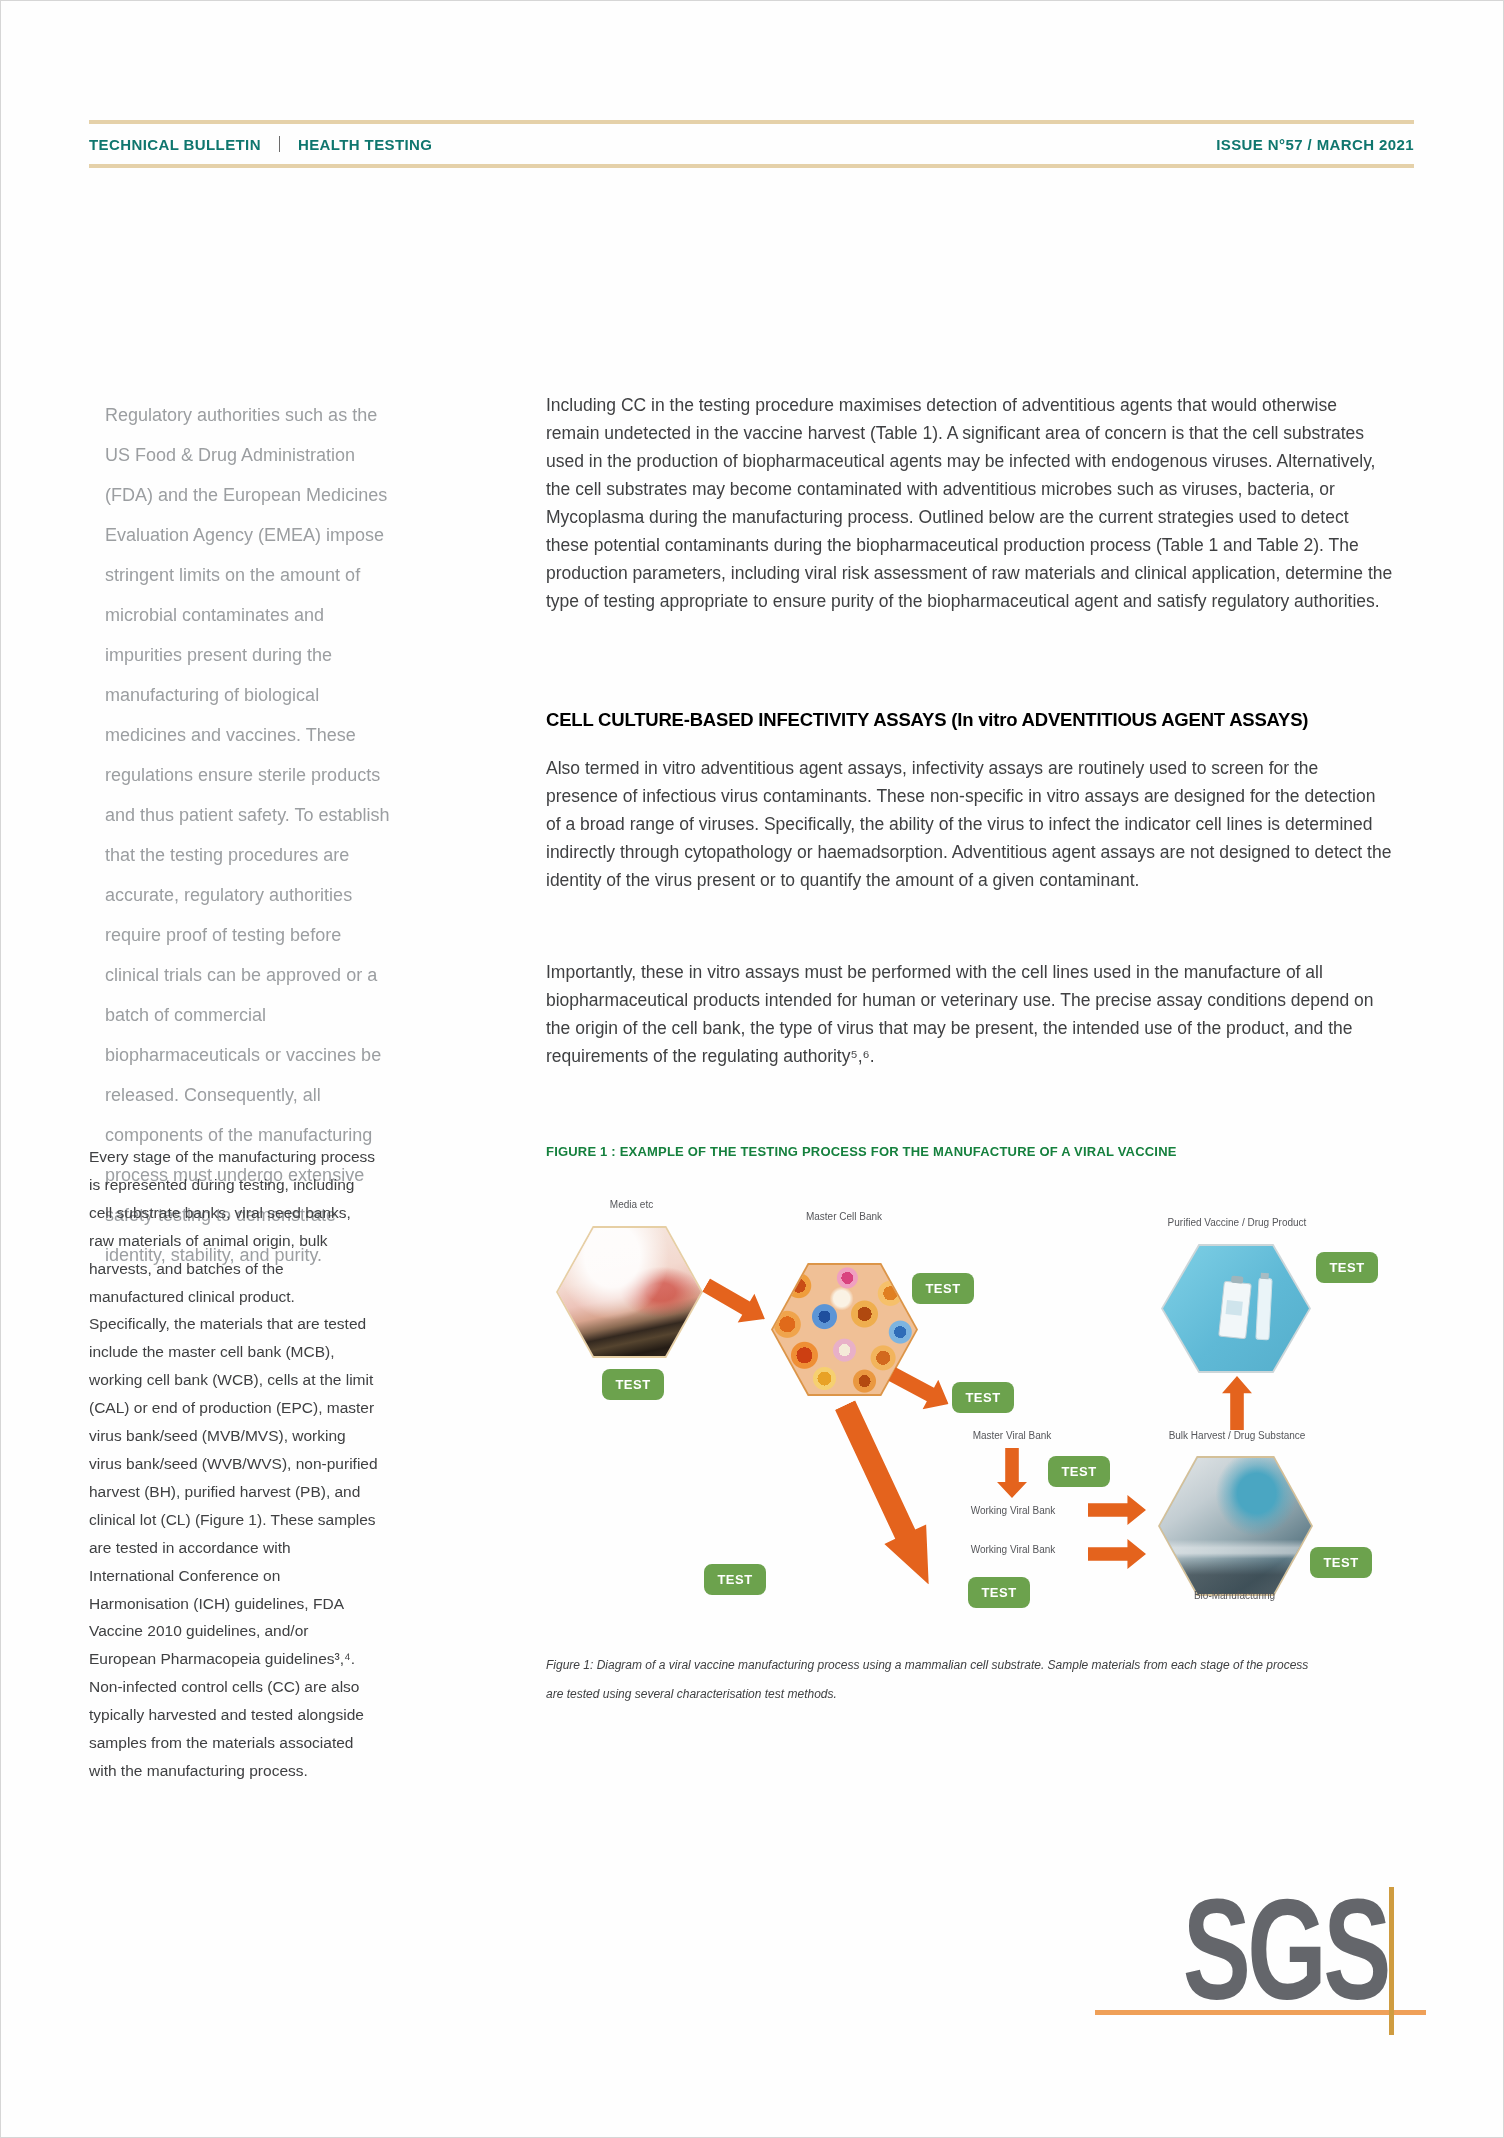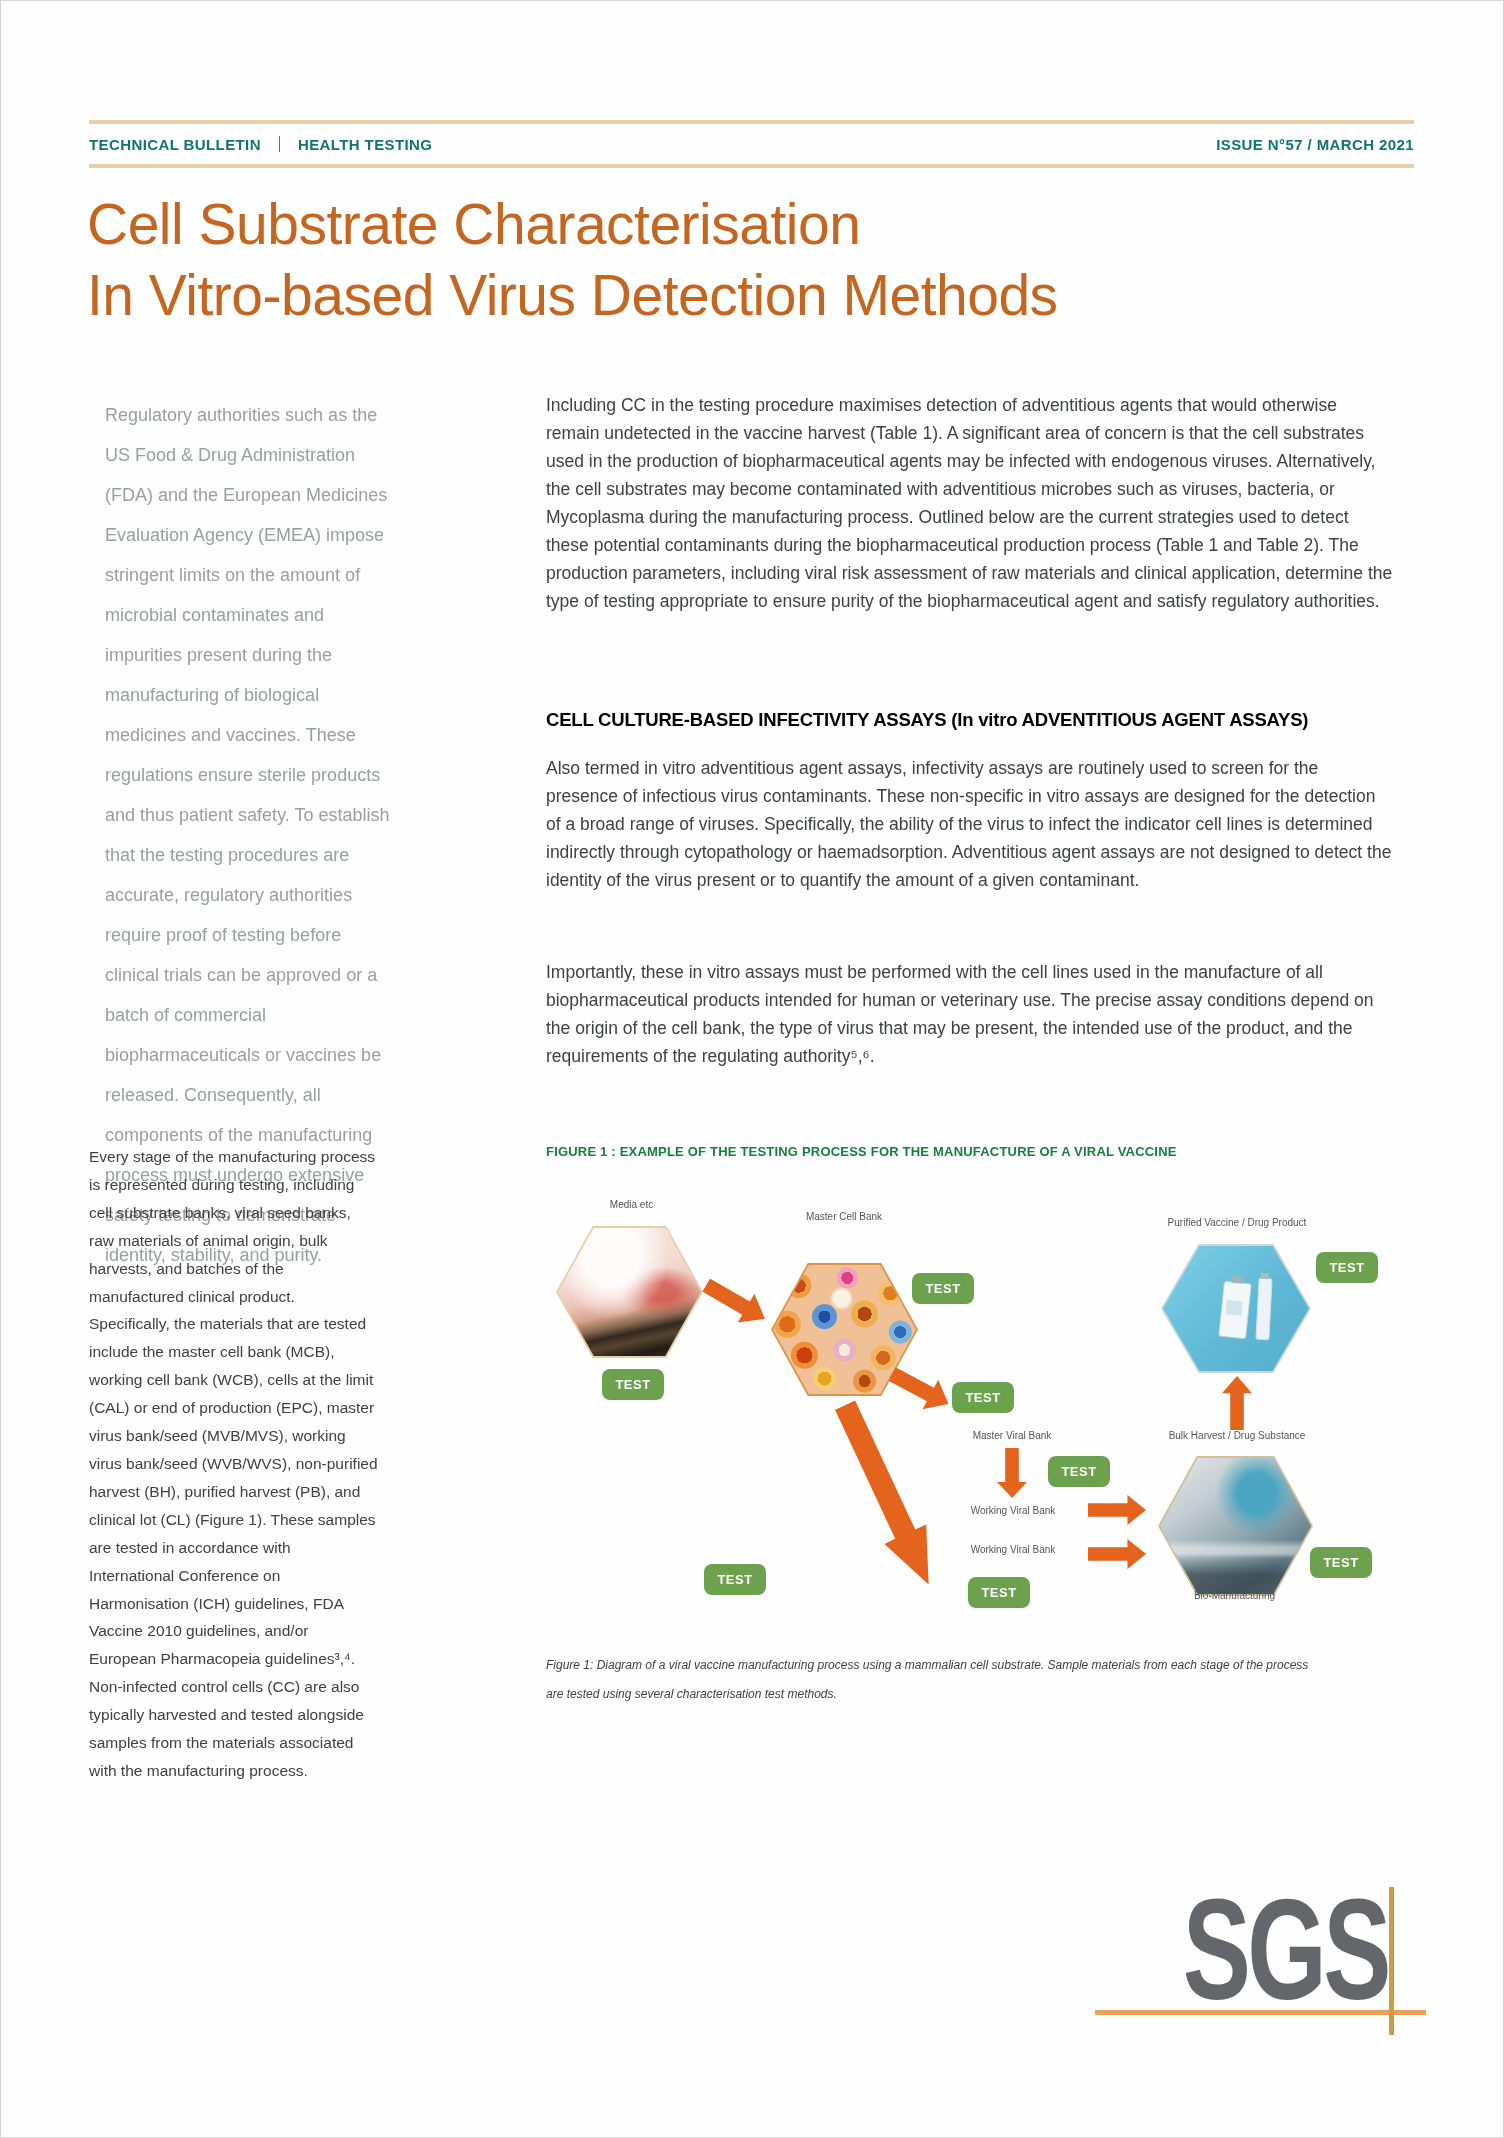--- a/index.html
+++ b/index.html
@@ -122,21 +122,20 @@
   <div class="masthead">
     <span class="mh-left">
       <span>TECHNICAL BULLETIN</span>
       <span class="mh-div"></span>
       <span>HEALTH TESTING</span>
     </span>
     <span>ISSUE N°57 / MARCH 2021</span>
   </div>
   <div class="rule rule-bottom"></div>
 
-  <h1 class="title"><span>Cell Substrate Characterisation</span><br><span>In Vitro-based Virus Detection Methods</span></h1>
 
   <p class="intro-p1">Regulatory authorities such as the US Food &amp; Drug Administration (FDA) and the European Medicines Evaluation Agency (EMEA) impose stringent limits on the amount of microbial contaminates and impurities present during the manufacturing of biological medicines and vaccines. These regulations ensure sterile products and thus patient safety. To establish that the testing procedures are accurate, regulatory authorities require proof of testing before clinical trials can be approved or a batch of commercial biopharmaceuticals or vaccines be released. Consequently, all components of the manufacturing process must undergo extensive safety testing to demonstrate identity, stability, and purity.</p>
   <p class="intro-p2">Every stage of the manufacturing process is represented during testing, including cell substrate banks, viral seed banks, raw materials of animal origin, bulk harvests, and batches of the manufactured clinical product. Specifically, the materials that are tested include the master cell bank (MCB), working cell bank (WCB), cells at the limit (CAL) or end of production (EPC), master virus bank/seed (MVB/MVS), working virus bank/seed (WVB/WVS), non-purified harvest (BH), purified harvest (PB), and clinical lot (CL) (Figure 1). These samples are tested in accordance with International Conference on Harmonisation (ICH) guidelines, FDA Vaccine 2010 guidelines, and/or European Pharmacopeia guidelines³,⁴. Non-infected control cells (CC) are also typically harvested and tested alongside samples from the materials associated with the manufacturing process.</p>
 
   <p class="main-p main-p1">Including CC in the testing procedure maximises detection of adventitious agents that would otherwise remain undetected in the vaccine harvest (Table 1). A significant area of concern is that the cell substrates used in the production of biopharmaceutical agents may be infected with endogenous viruses. Alternatively, the cell substrates may become contaminated with adventitious microbes such as viruses, bacteria, or Mycoplasma during the manufacturing process. Outlined below are the current strategies used to detect these potential contaminants during the biopharmaceutical production process (Table 1 and Table 2). The production parameters, including viral risk assessment of raw materials and clinical application, determine the type of testing appropriate to ensure purity of the biopharmaceutical agent and satisfy regulatory authorities.</p>
   <h2 class="section-heading">CELL CULTURE-BASED INFECTIVITY ASSAYS (In vitro ADVENTITIOUS AGENT ASSAYS)</h2>
   <p class="main-p main-p2">Also termed in vitro adventitious agent assays, infectivity assays are routinely used to screen for the presence of infectious virus contaminants. These non-specific in vitro assays are designed for the detection of a broad range of viruses. Specifically, the ability of the virus to infect the indicator cell lines is determined indirectly through cytopathology or haemadsorption. Adventitious agent assays are not designed to detect the identity of the virus present or to quantify the amount of a given contaminant.</p>
   <p class="main-p main-p3">Importantly, these in vitro assays must be performed with the cell lines used in the manufacture of all biopharmaceutical products intended for human or veterinary use. The precise assay conditions depend on the origin of the cell bank, the type of virus that may be present, the intended use of the product, and the requirements of the regulating authority⁵,⁶.</p>
 
   <h3 class="fig-heading">FIGURE 1 : EXAMPLE OF THE TESTING PROCESS FOR THE MANUFACTURE OF A VIRAL VACCINE</h3>

